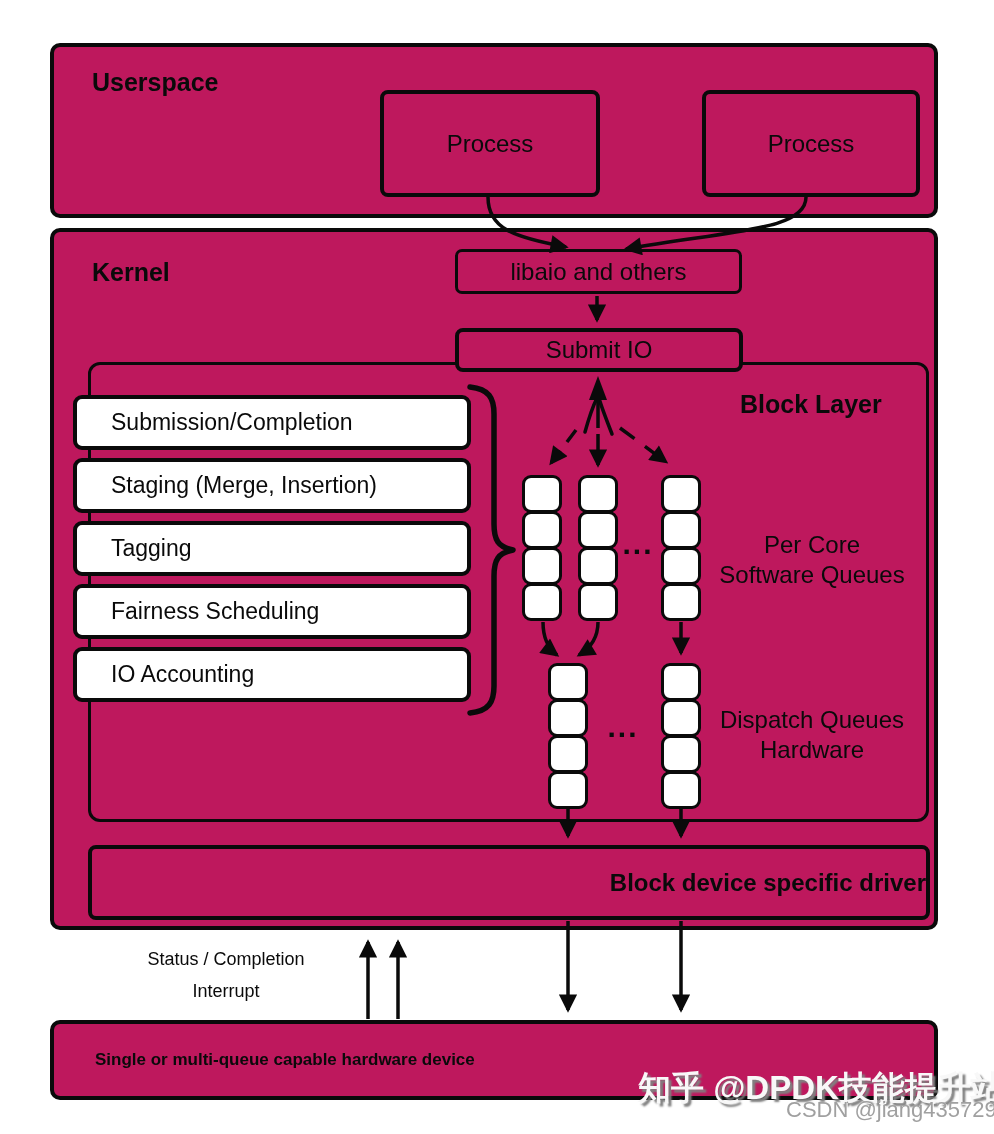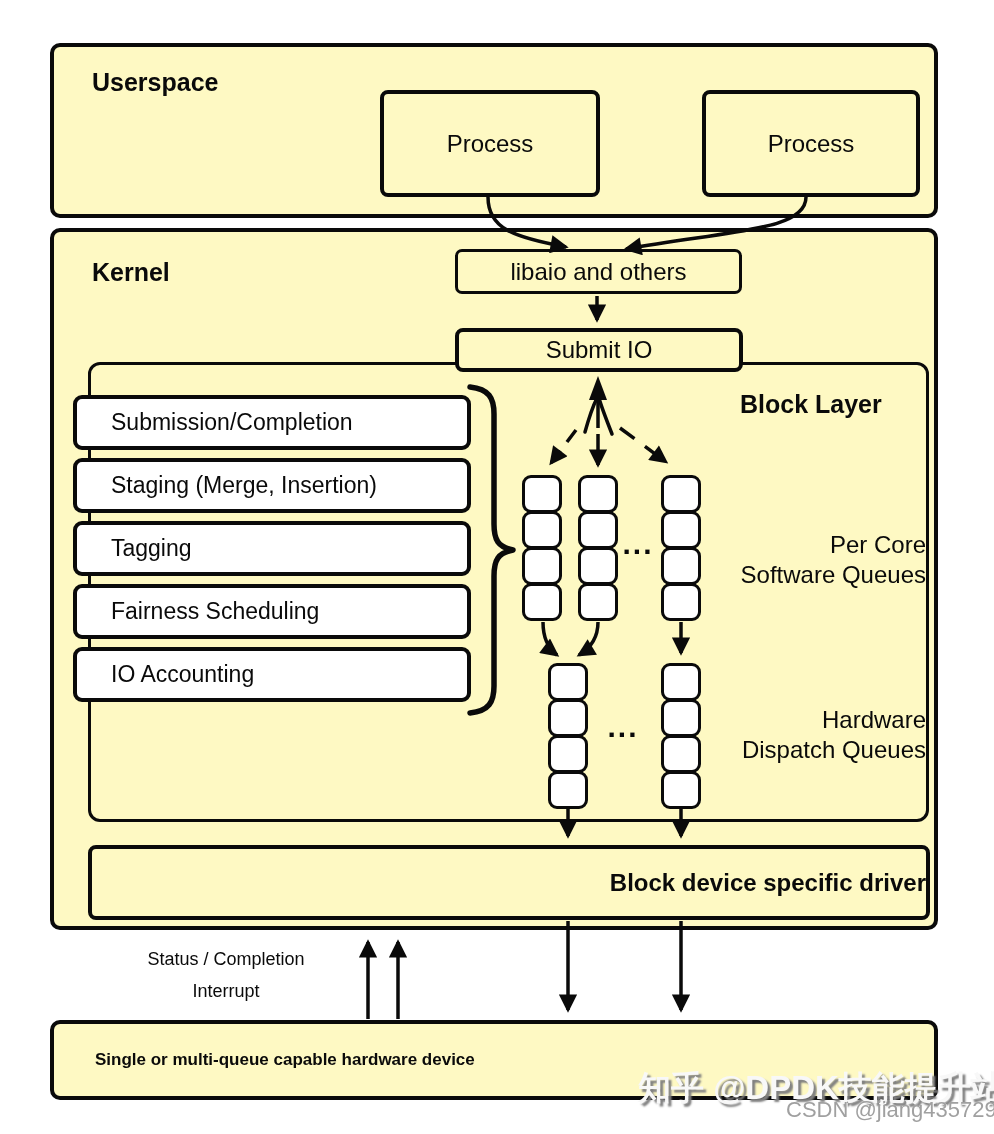--- a/index.html
+++ b/index.html
@@ -1,34 +1,34 @@
 <!DOCTYPE html>
 <html><head>
 <meta charset="utf-8">
 <style>
   html,body{margin:0;padding:0;background:#ffffff;}
   #canvas{
     position:relative;width:994px;height:1134px;background:#ffffff;overflow:hidden;
     font-family:"Liberation Sans","DejaVu Sans",sans-serif;color:#0a0a0a;
   }
-  .box{position:absolute;background:#fef9c3;border:4px solid #0a0a0a;border-radius:10px;
+  .box{position:absolute;background:#be185d;border:4px solid #0a0a0a;border-radius:10px;
        box-sizing:border-box;display:flex;align-items:center;justify-content:center;}
   .thin{border-width:3px;border-radius:7px;}
   .section-label{position:absolute;font-weight:bold;font-size:25px;white-space:nowrap;}
   .plain-text{font-size:24px;font-weight:normal;}
   .stack-box{position:absolute;left:73px;width:398px;height:55px;background:#ffffff;
        border:4px solid #0a0a0a;border-radius:9px;box-sizing:border-box;
        display:flex;align-items:center;padding-left:34px;font-size:23px;z-index:12;}
   .qcol{position:absolute;display:flex;flex-direction:column;z-index:20;}
   .qcell{width:40px;height:38px;background:#ffffff;border:3px solid #0a0a0a;border-radius:9px;
        box-sizing:border-box;margin-top:-2px;}
   .qcell:first-child{margin-top:0;}
   .ellipsis{position:absolute;width:44px;text-align:center;font-size:30px;font-weight:bold;
        letter-spacing:2px;z-index:20;line-height:20px;}
-  .queue-label{position:absolute;width:228px;text-align:right;font-size:24px;line-height:30px;}
+  .queue-label{position:absolute;width:228px;text-align:center;font-size:24px;line-height:30px;}
   #svg-overlay{position:absolute;left:0;top:0;z-index:30;pointer-events:none;}
   .wm-zhihu{position:absolute;left:638px;top:1066px;font-size:33px;font-weight:bold;
        color:#f8f8f8;text-shadow:3px 3px 2px #808080;white-space:nowrap;z-index:60;}
   .wm-csdn{position:absolute;left:786px;top:1097px;font-size:22px;color:#a0a0a0;
        text-shadow:1px 1px 0 #ffffff;white-space:nowrap;z-index:60;}
 </style>
 </head>
 <body>
 
 <div id="canvas">
@@ -104,22 +104,22 @@
       <div class="qcell"></div>
     </div>
   <div class="qcol" style="left:661px;top:663px;">
       <div class="qcell"></div>
       <div class="qcell"></div>
       <div class="qcell"></div>
       <div class="qcell"></div>
     </div>
   <div class="ellipsis" style="left:601px;top:717px;">...</div>
   <div class="queue-label" style="left:698px;top:705px;">
+    <div>Dispatch Queues</div>
     <div>Hardware</div>
-    <div>Dispatch Queues</div>
   </div>
 
   <div class="box" style="left:88px;top:845px;width:842px;height:75px;border-radius:8px;justify-content:flex-end;padding-left:32px;">
     <span style="font-weight:bold;font-size:24px;">Block device specific driver</span>
   </div>
 
   <div style="position:absolute;left:86px;top:943px;width:280px;text-align:center;font-size:18px;line-height:32px;">
     <div>Status / Completion</div>
     <div>Interrupt</div>
   </div>

